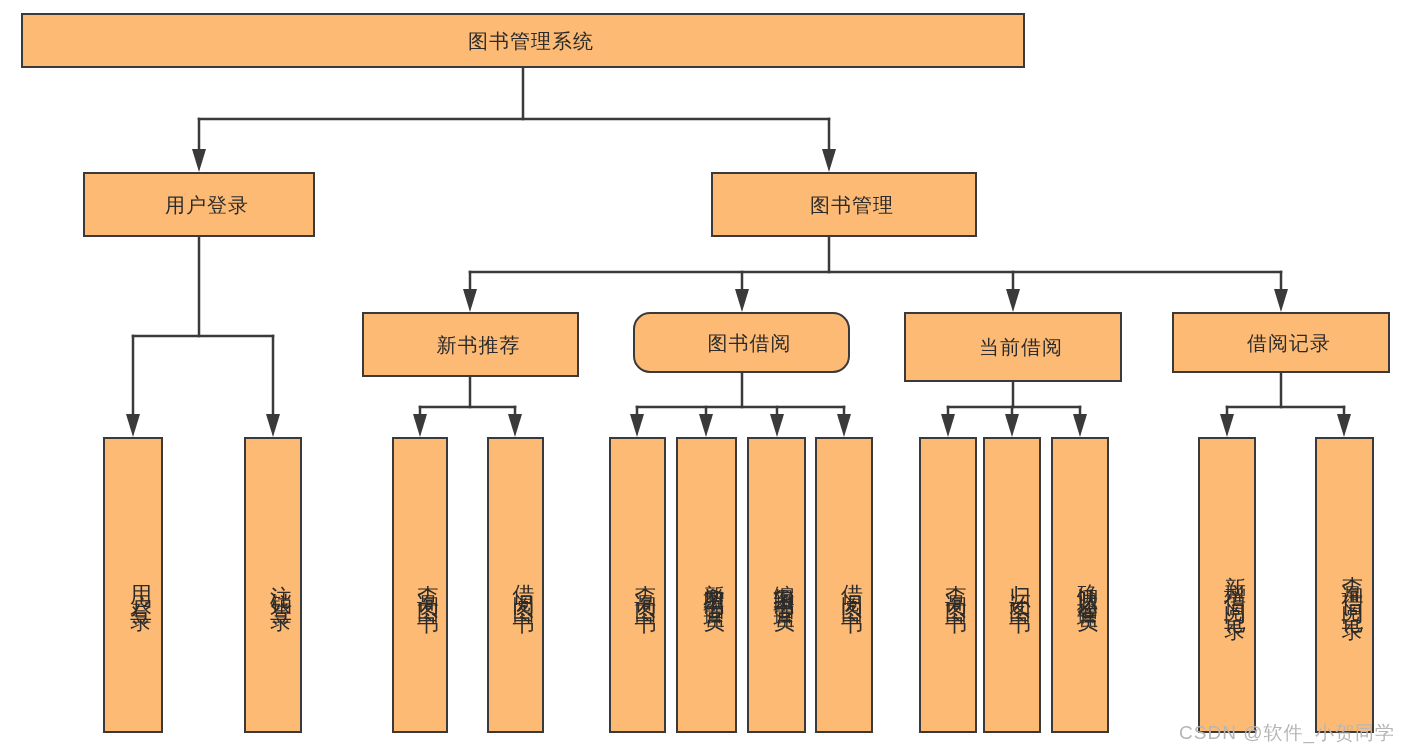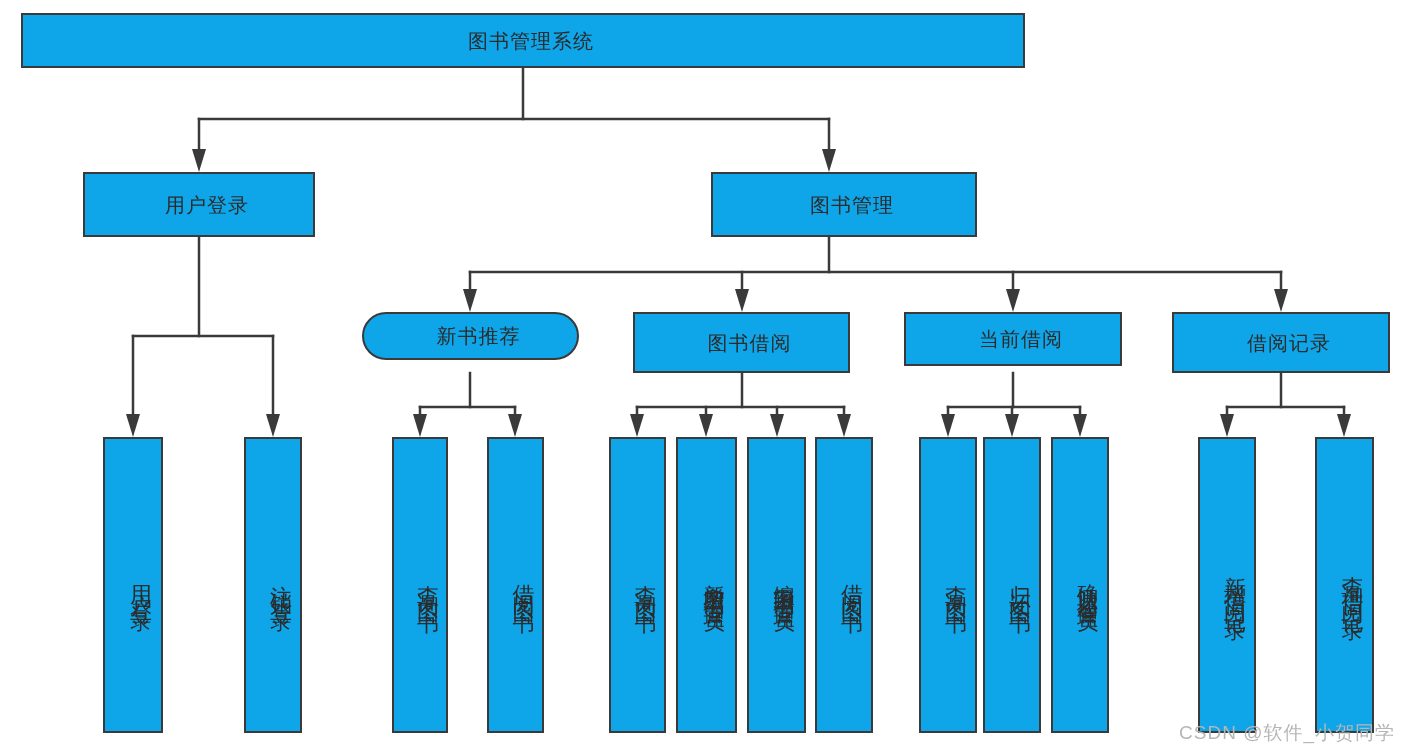--- a/index.html
+++ b/index.html
@@ -15,21 +15,21 @@
     background:var(--bg);
     font-family:"Liberation Sans","DejaVu Sans",sans-serif;
     color:var(--text);
     overflow:hidden;
   }
   #connectors{position:absolute;left:0;top:0;width:1405px;height:747px;}
   .box{
     position:absolute;
     box-sizing:border-box;
     border:2px solid var(--line);
-    background:#0ea5e9;
+    background:#fdba74;
     display:flex;align-items:center;justify-content:center;
     font-size:20px;
     letter-spacing:1px;
     color:var(--text);
     text-align:left;
     line-height:1.2;
     padding-left:16px;
   }
   .leaf{font-size:22px;}
   .leaf .vtext{
@@ -108,23 +108,23 @@
       <polygon points="1220,414 1234,414 1227,437" fill="#3a3a3a"></polygon>
       <line x1="1344" y1="407" x2="1344" y2="421" stroke="#3a3a3a" stroke-width="2.5" stroke-linecap="square"></line>
       <polygon points="1337,414 1351,414 1344,437" fill="#3a3a3a"></polygon>
     </svg>
 
   <div class="box" style="left:21px;top:13px;width:1004px;height:55px;">图书管理系统</div>
 
   <div class="box" style="left:83px;top:172px;width:232px;height:65px;">用户登录</div>
   <div class="box" style="left:711px;top:172px;width:266px;height:65px;">图书管理</div>
 
-  <div class="box" style="left:362px;top:312px;width:217px;height:48px;border-radius:25px;">新书推荐</div>
-  <div class="box" style="left:633px;top:312px;width:217px;height:61px;">图书借阅</div>
-  <div class="box" style="left:904px;top:312px;width:218px;height:54px;">当前借阅</div>
+  <div class="box" style="left:362px;top:312px;width:217px;height:65px;">新书推荐</div>
+  <div class="box" style="left:633px;top:312px;width:217px;height:61px;border-radius:17px;">图书借阅</div>
+  <div class="box" style="left:904px;top:312px;width:218px;height:70px;">当前借阅</div>
   <div class="box" style="left:1172px;top:312px;width:218px;height:61px;">借阅记录</div>
 
   <div class="box leaf" style="left:103px;top:437px;width:60px;height:296px;">
     <span class="vtext">用户登录</span>
   </div>
   <div class="box leaf" style="left:244px;top:437px;width:58px;height:296px;">
     <span class="vtext">注销登录</span>
   </div>
 
   <div class="box leaf" style="left:392px;top:437px;width:56px;height:296px;">

